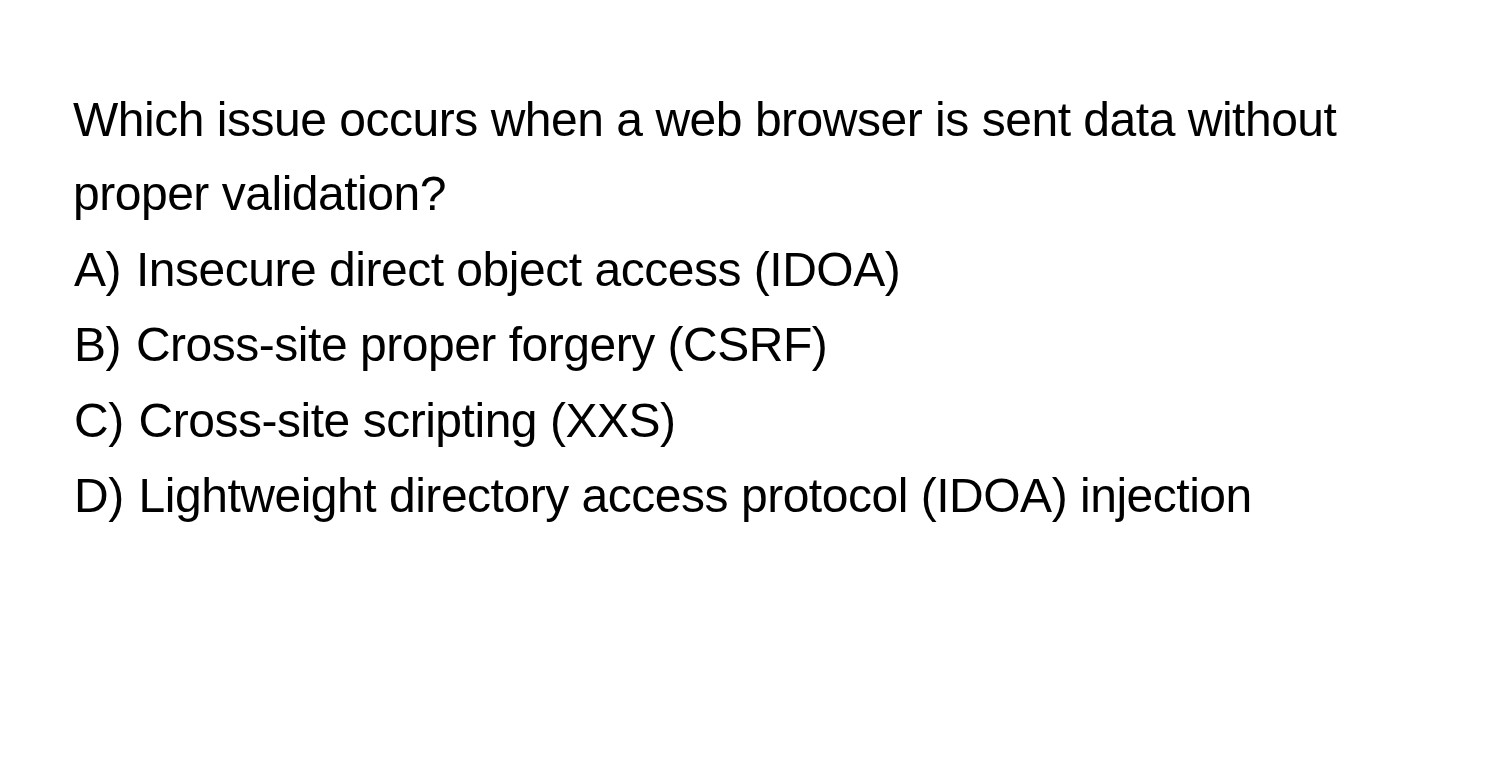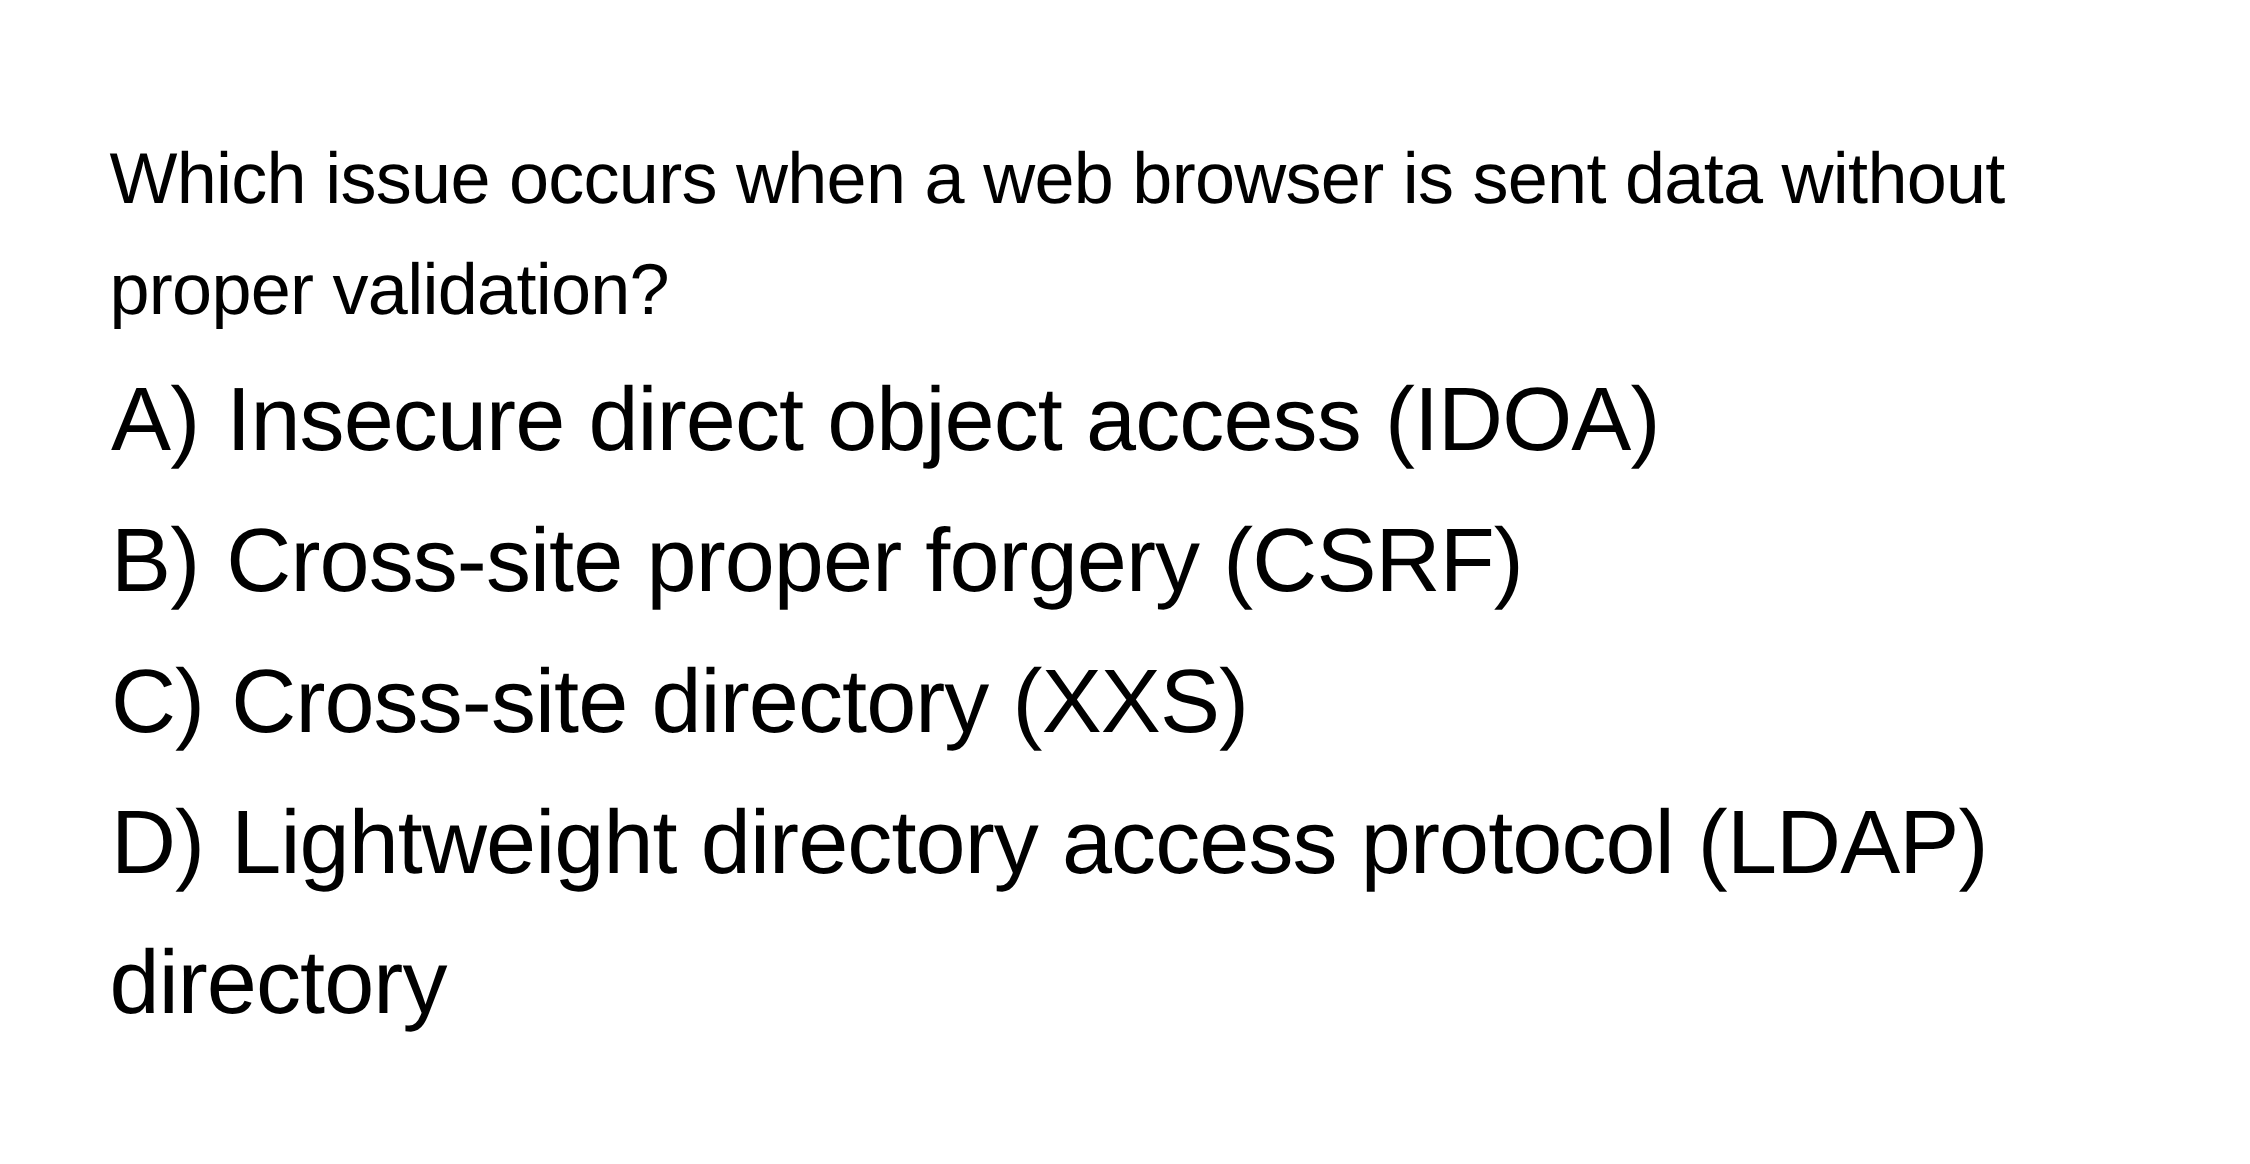--- a/index.html
+++ b/index.html
@@ -16,21 +16,21 @@
       color: #000000;
     }
     .question-text {
       font-size: 48px;
       line-height: 1.55;
       font-weight: 400;
       letter-spacing: -0.01em;
       margin-bottom: 0;
     }
     .option {
-      font-size: 60px;
+      font-size: 48px;
       line-height: 1.55;
       font-weight: 400;
       letter-spacing: -0.01em;
     }
     .option-label {
       display: inline;
     }
     .option-text {
       display: inline;
     }
@@ -45,19 +45,19 @@
   <span class="option-text">Insecure direct object access (IDOA)</span>
 </div>
 
 <div class="option">
   <span class="option-label">B)</span>
   <span class="option-text">Cross-site proper forgery (CSRF)</span>
 </div>
 
 <div class="option">
   <span class="option-label">C)</span>
-  <span class="option-text">Cross-site directory (XXS)</span>
+  <span class="option-text">Cross-site scripting (XXS)</span>
 </div>
 
 <div class="option">
   <span class="option-label">D)</span>
-  <span class="option-text">Lightweight directory access protocol (LDAP) directory</span>
+  <span class="option-text">Lightweight directory access protocol (IDOA) injection</span>
 </div>
 
 </body></html>

